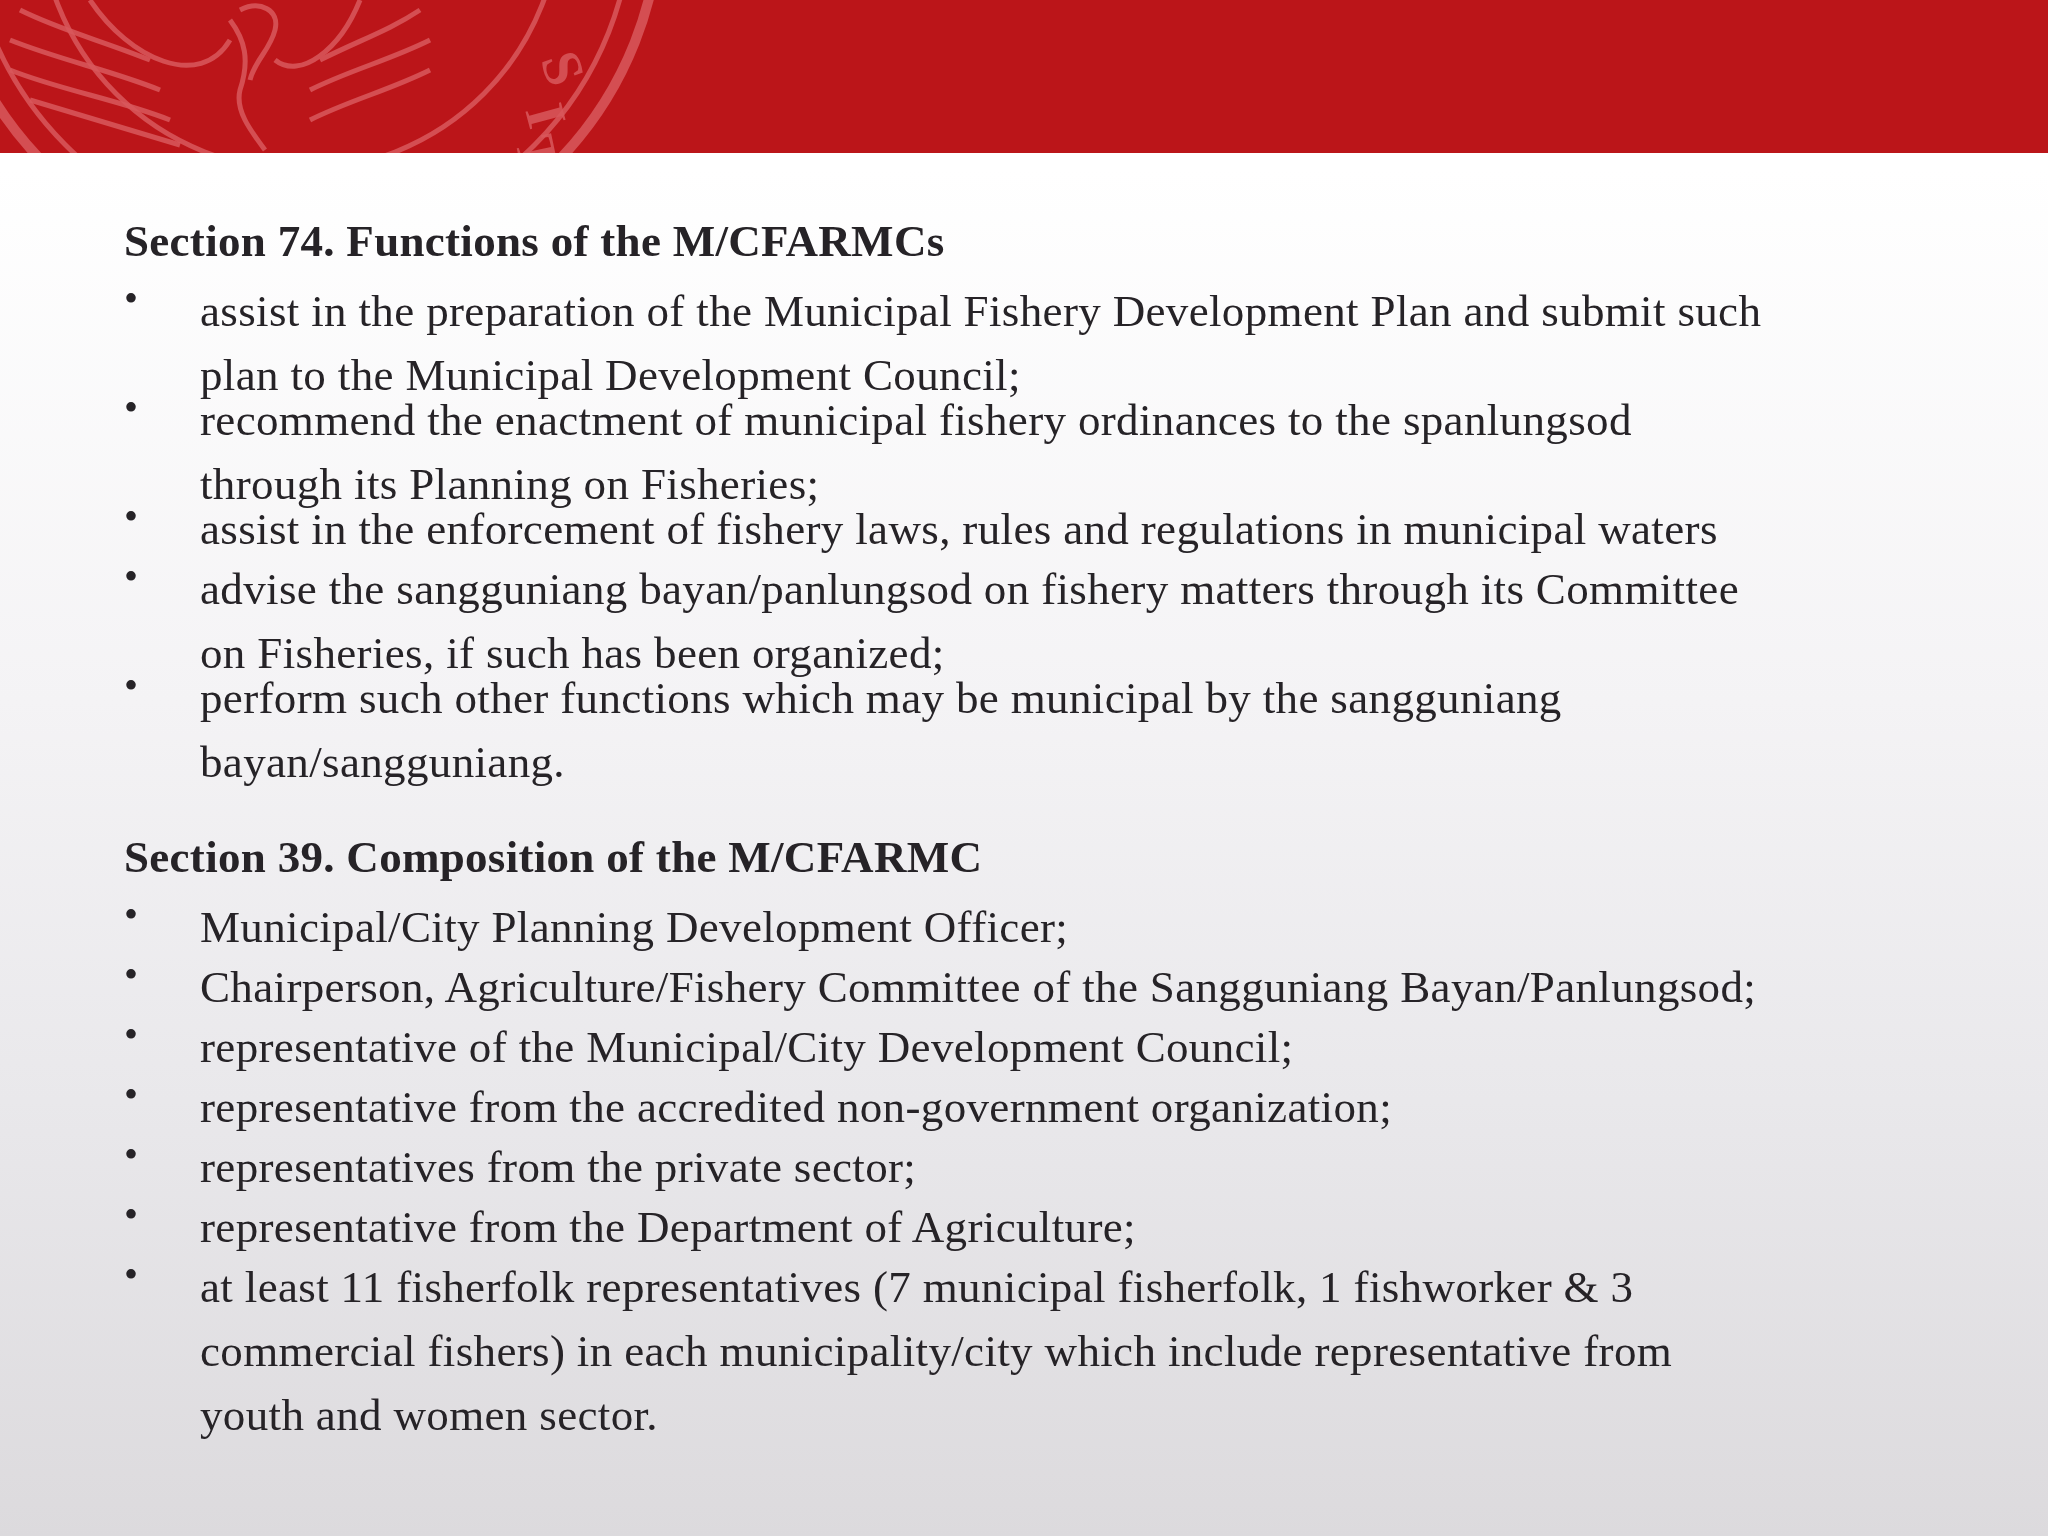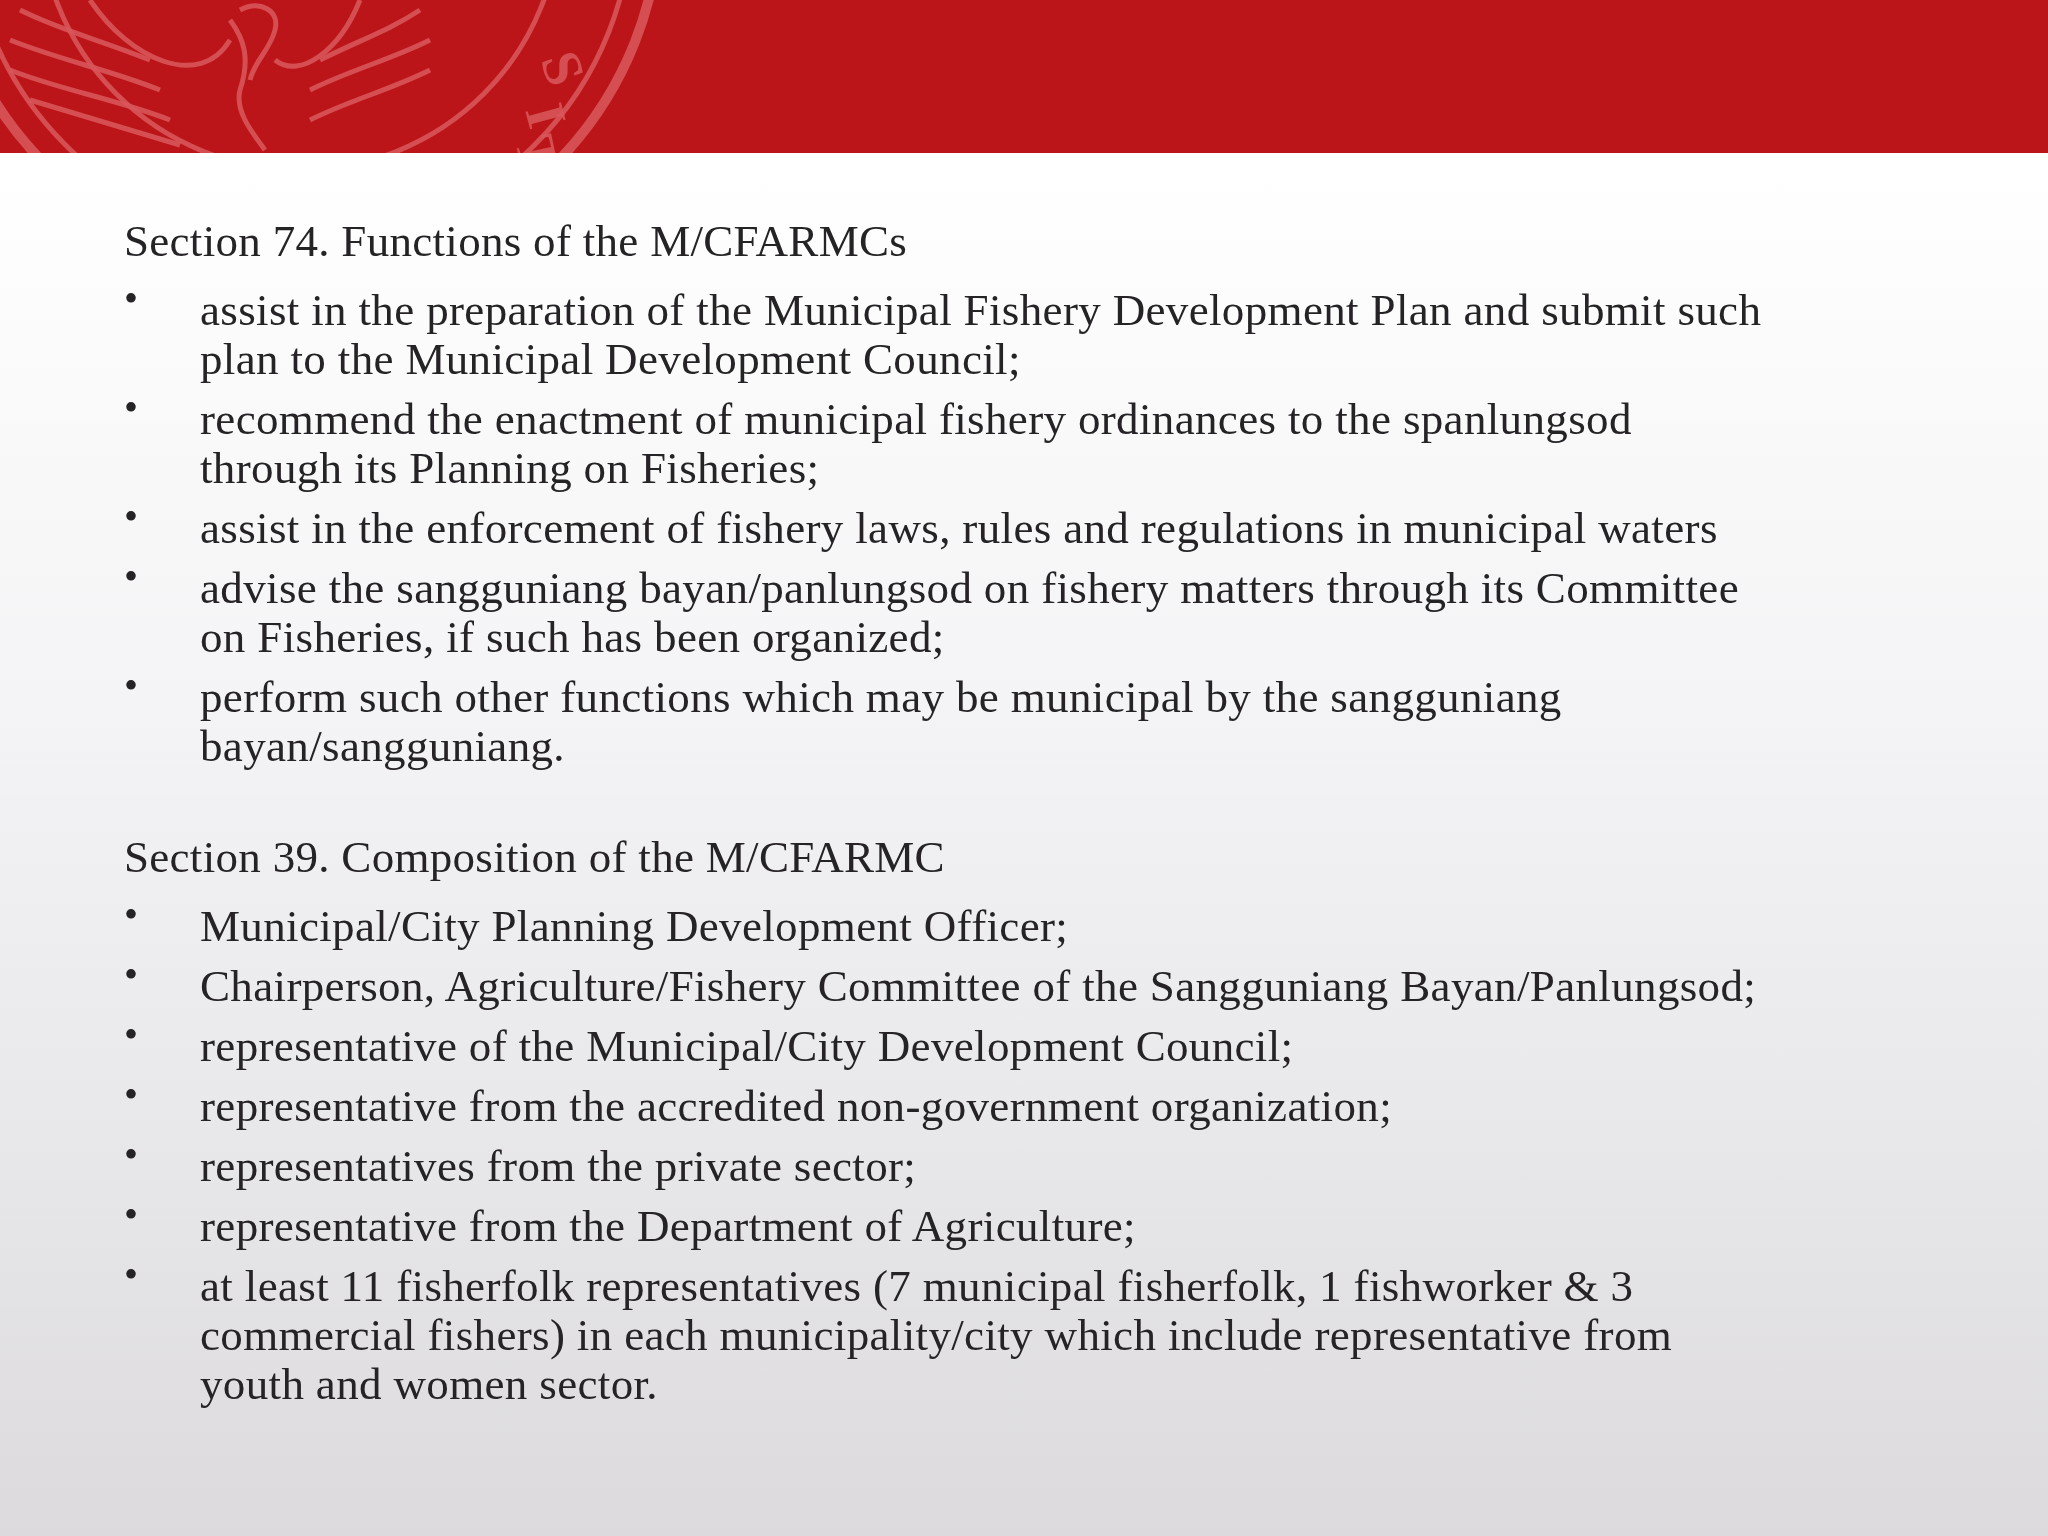--- a/index.html
+++ b/index.html
@@ -9,29 +9,29 @@
     font-family: "Liberation Serif", "DejaVu Serif", serif;
     color: #262327;
   }
   .banner {
     position: absolute; left: 0; top: 0; width: 2048px; height: 153px;
     background: #bb1519; overflow: hidden;
   }
   .seal { position: absolute; left: 0; top: 0; }
   .content { position: absolute; left: 124px; top: 0; width: 1880px; }
   .heading {
-    position: absolute; left: 0; font-weight: normal; font-size: 45px;
+    position: absolute; left: 0; font-weight: bold; font-size: 45px;
     line-height: 49px; white-space: nowrap; letter-spacing: 0.3px;
   }
   .item { position: absolute; left: 0; width: 1880px; }
   .bullet {
     position: absolute; left: 0; top: 0; font-size: 40px; line-height: 49px;
   }
   .item-text {
-    position: absolute; left: 76px; top: 12px; font-size: 45px; line-height: 49px;
+    position: absolute; left: 76px; top: 5px; font-size: 45px; line-height: 64px;
     white-space: pre; letter-spacing: 0.35px;
   }
 </style>
 </head>
 <body>
 
 <div class="banner">
   <svg class="seal" width="700" height="153" viewBox="0 0 700 153">
     <g fill="none" stroke="#d9585c" stroke-width="10" opacity="0.85">
       <circle cx="300" cy="-90" r="360"></circle>

